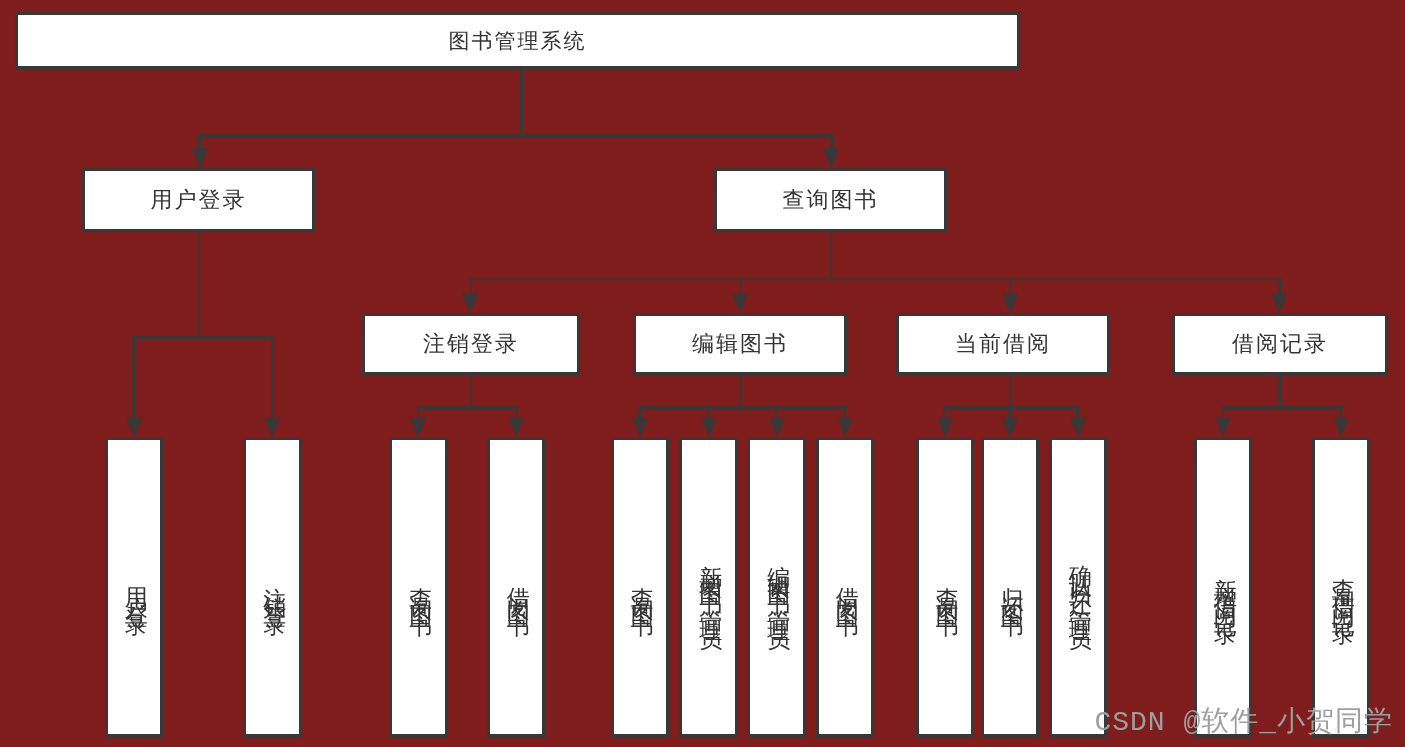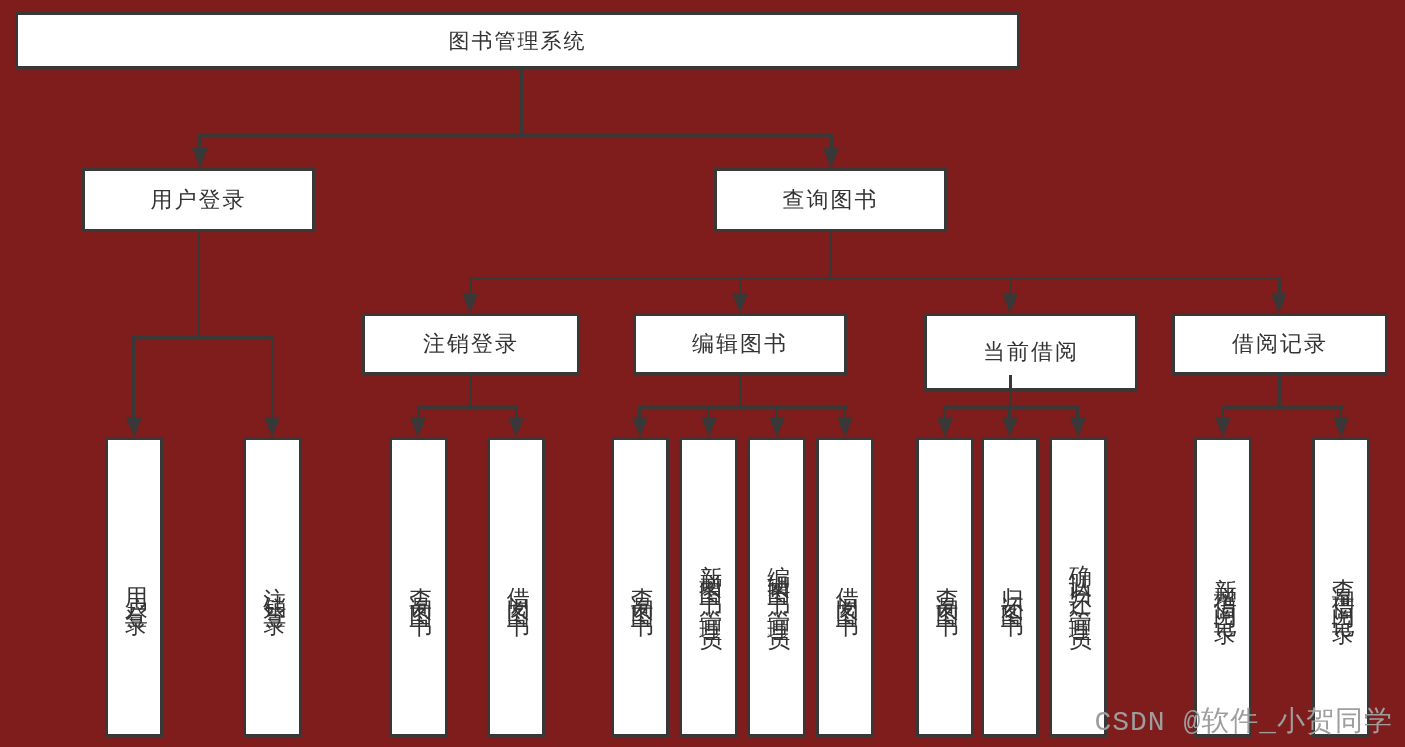--- a/index.html
+++ b/index.html
@@ -39,21 +39,21 @@
 
 <div class="canvas">
 
   <div class="box hbox root" style="left:15px; top:12px; width:1005px; height:57px;">图书管理系统</div>
 
   <div class="box hbox" style="left:82px; top:168px; width:233px; height:64px;">用户登录</div>
   <div class="box hbox" style="left:714px; top:168px; width:233px; height:64px;">查询图书</div>
 
   <div class="box hbox" style="left:362px; top:313px; width:218px; height:62px;">注销登录</div>
   <div class="box hbox" style="left:633px; top:313px; width:214px; height:62px;">编辑图书</div>
-  <div class="box hbox" style="left:924px; top:313px; width:214px; height:78px;">当前借阅</div>
+  <div class="box hbox" style="left:896px; top:313px; width:214px; height:62px;">当前借阅</div>
   <div class="box hbox" style="left:1172px; top:313px; width:216px; height:62px;">借阅记录</div>
 
   <div class="box vbox" style="left:105px; top:437px; width:58px; height:300px;">用户登录</div>
   <div class="box vbox" style="left:243px; top:437px; width:59px; height:300px;">注销登录</div>
 
   <div class="box vbox" style="left:389px; top:437px; width:59px; height:300px;">查询图书</div>
   <div class="box vbox" style="left:487px; top:437px; width:58px; height:300px;">借阅图书</div>
 
   <div class="box vbox" style="left:611px; top:437px; width:58px; height:300px;">查询图书</div>
   <div class="box vbox" style="left:679px; top:437px; width:59px; height:300px;">新增图书（管理员）</div>

